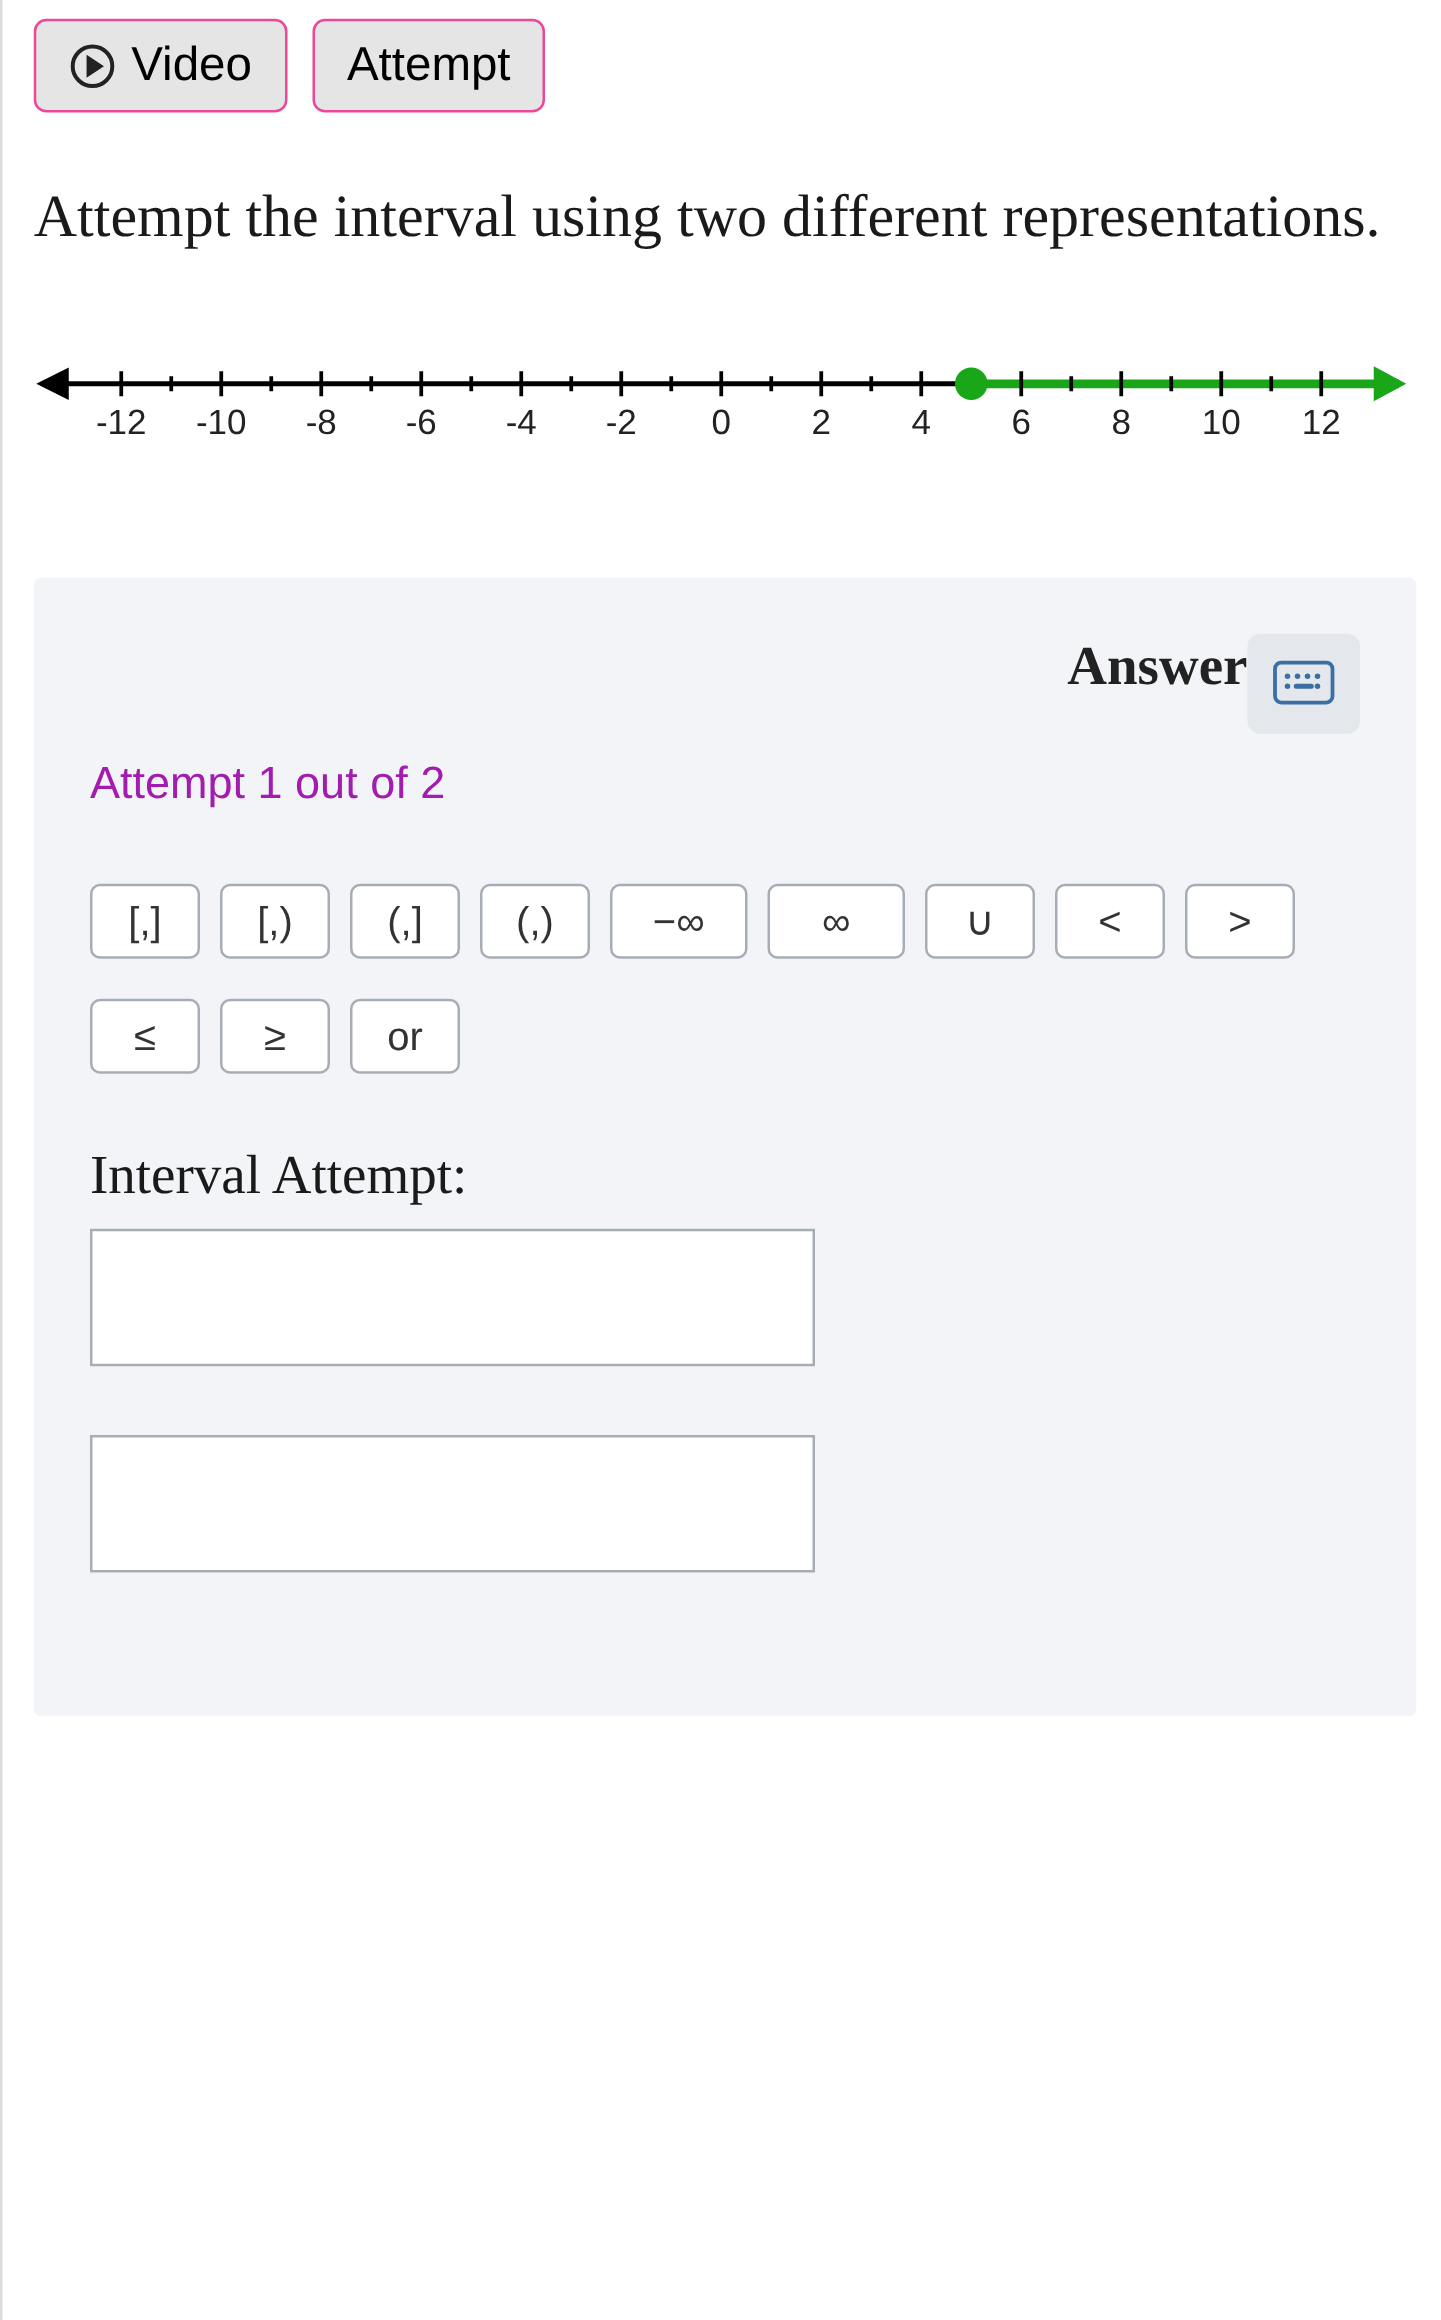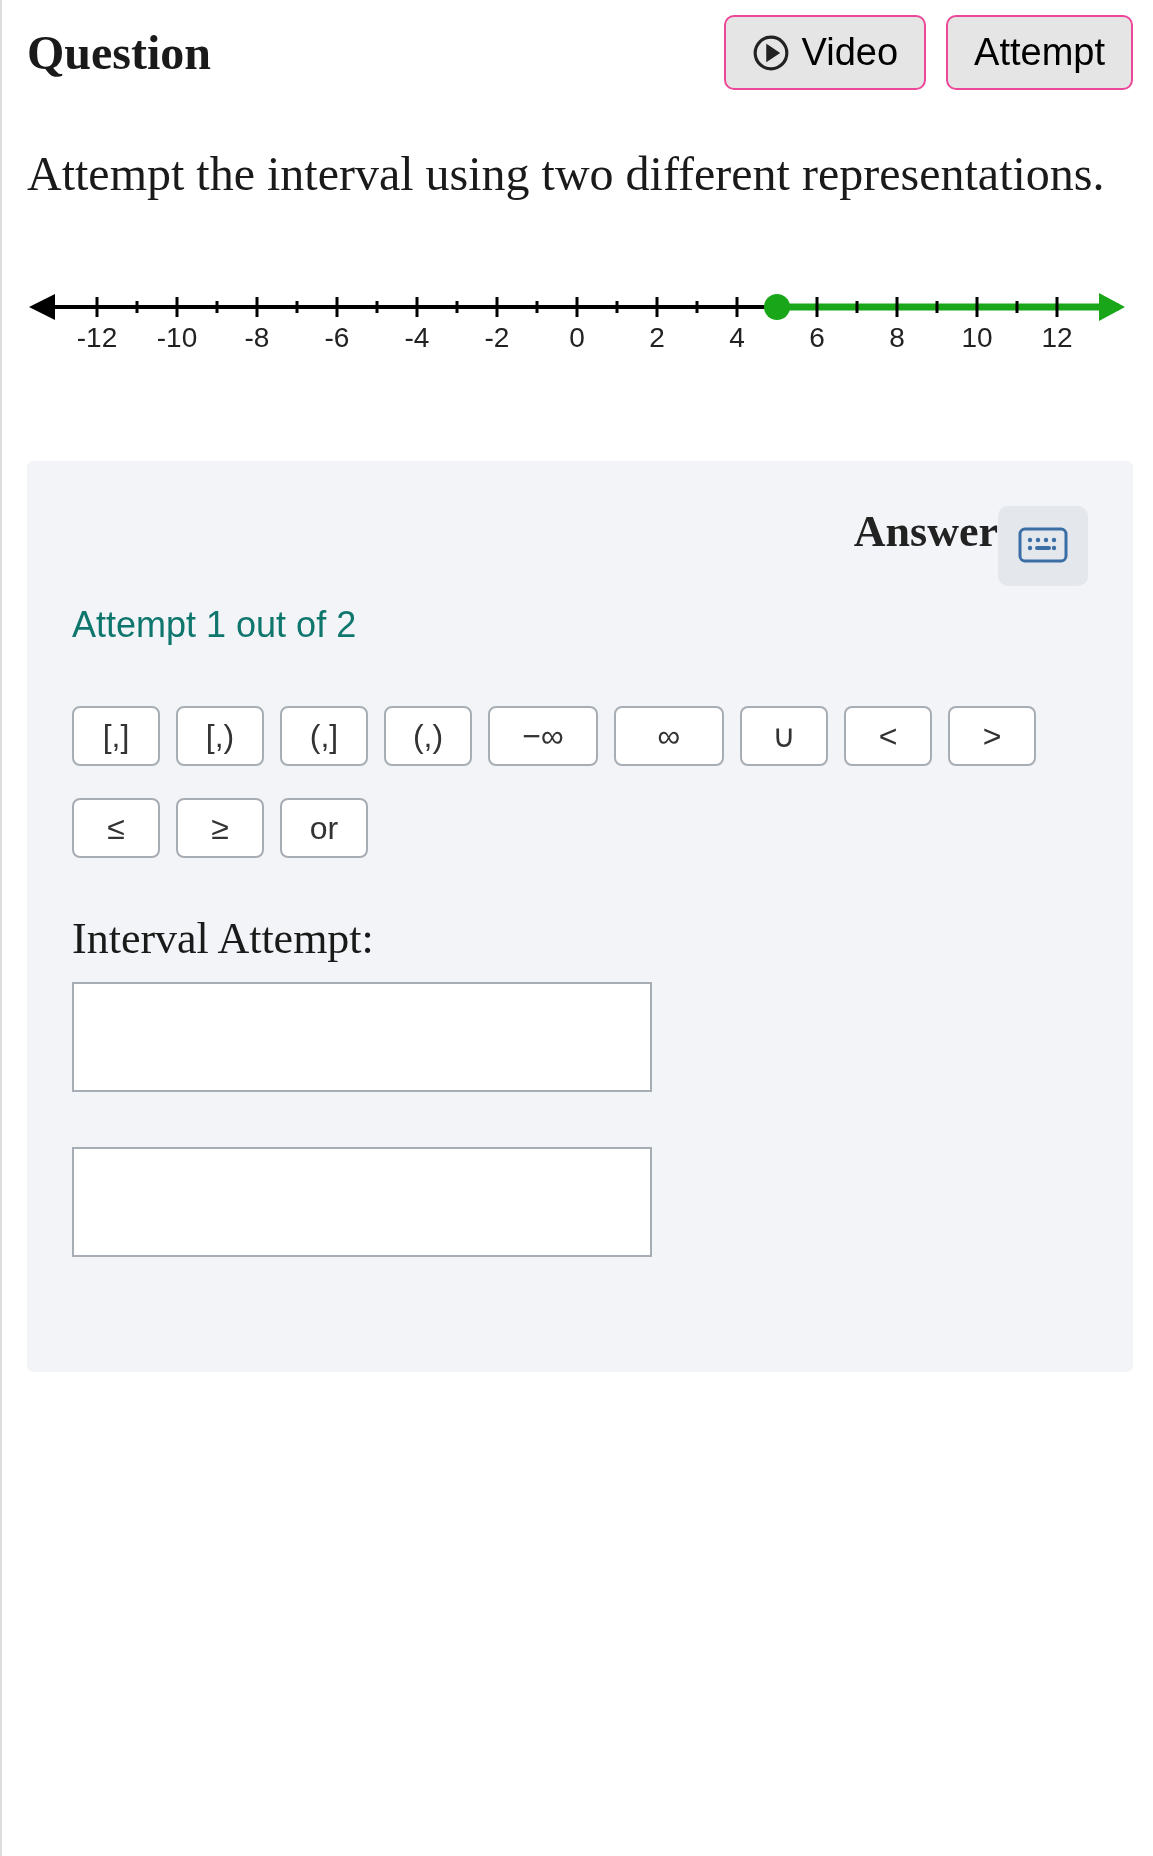--- a/index.html
+++ b/index.html
@@ -73,21 +73,21 @@
     border-radius: 10px;
     background: #e4e7eb;
     border: none;
     display: flex;
     align-items: center;
     justify-content: center;
     cursor: pointer;
   }
   .attempt {
     font-size: 36px;
-    color: #0f766e;
+    color: #a21caf;
     margin-top: 18px;
     margin-bottom: 60px;
     font-family: 'Segoe UI', Arial, sans-serif;
   }
   .sym-row {
     display: flex;
     flex-wrap: wrap;
     gap: 16px;
     margin-bottom: 55px;
   }
@@ -122,21 +122,20 @@
     font-family: Georgia, serif;
     margin-bottom: 55px;
   }
 </style>
 </head>
 <body>
 
 <div class="page">
 
   <div class="header-row">
-    <div class="question-title">Question</div>
     <button class="top-btn">
       <span class="play-icon">
         <svg width="38" height="38" viewBox="0 0 24 24" fill="none" stroke="#222" stroke-width="2">
           <circle cx="12" cy="12" r="10"></circle>
           <path d="M10 8 L16 12 L10 16 Z" fill="#222"></path>
         </svg>
       </span>
       <span>Video</span>
     </button>
     <button class="top-btn">

